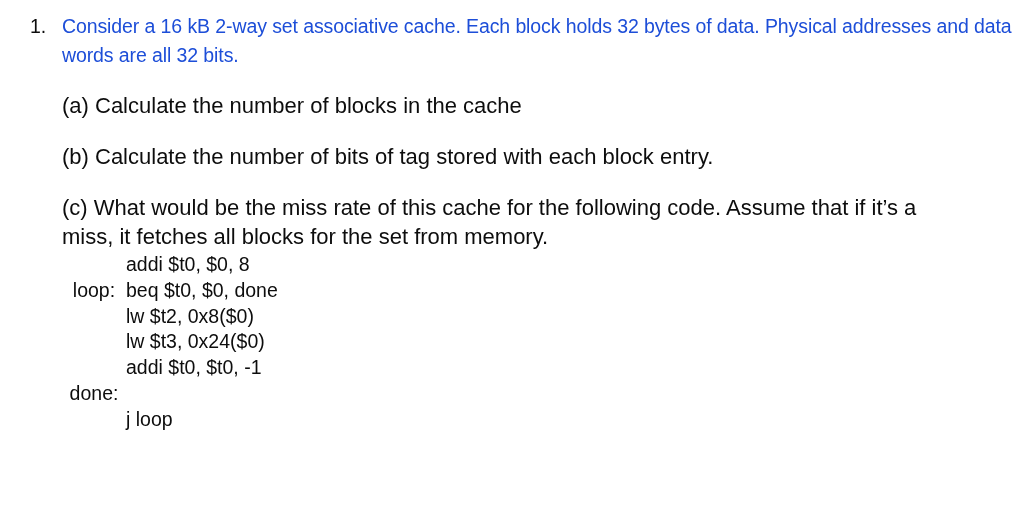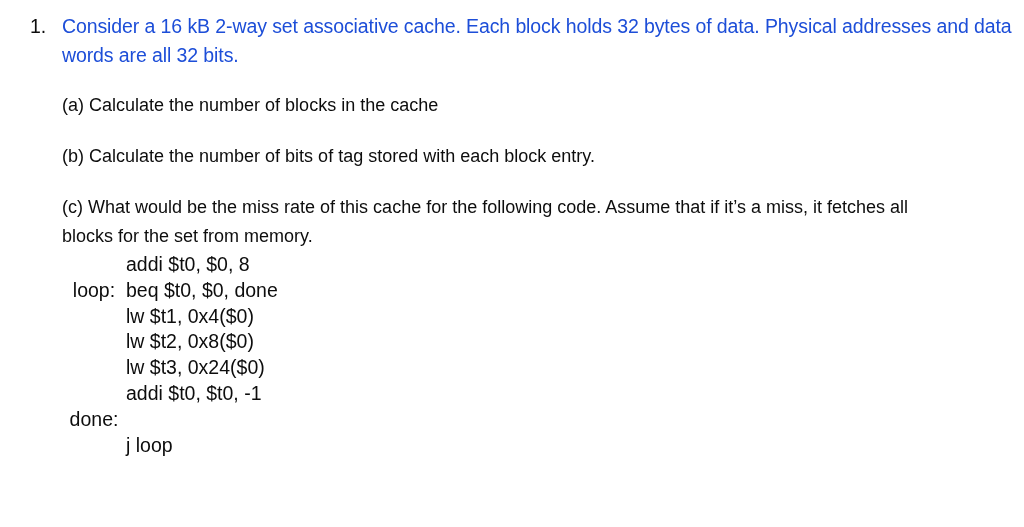--- a/index.html
+++ b/index.html
@@ -47,21 +47,21 @@
     color: #1d4ed8;
     letter-spacing: -0.1px;
   }
   .para-intro {
     width: 962px;
   }
   .spacer-a { height: 21px; }
   .spacer-b { height: 22px; }
   .spacer-c { height: 22px; }
   .part {
-    font-size: 18px;
+    font-size: 22px;
     line-height: 29px;
   }
   .part-c {
     width: 900px;
   }
   .code-block {
     margin-top: 1px;
     font-size: 19.5px;
     line-height: 25.8px;
   }
@@ -110,24 +110,20 @@
           <div class="code-line">
             <span class="code-label"></span>
             <span class="code-instr">addi $t0, $0, 8</span>
           </div>
 
           <div class="code-line">
             <span class="code-label">loop:</span>
             <span class="code-instr">beq $t0, $0, done</span>
           </div>
 
-          <div class="code-line">
-            <span class="code-label"></span>
-            <span class="code-instr">lw $t1, 0x4($0)</span>
-          </div>
 
           <div class="code-line">
             <span class="code-label"></span>
             <span class="code-instr">lw $t2, 0x8($0)</span>
           </div>
 
           <div class="code-line">
             <span class="code-label"></span>
             <span class="code-instr">lw $t3, 0x24($0)</span>
           </div>

